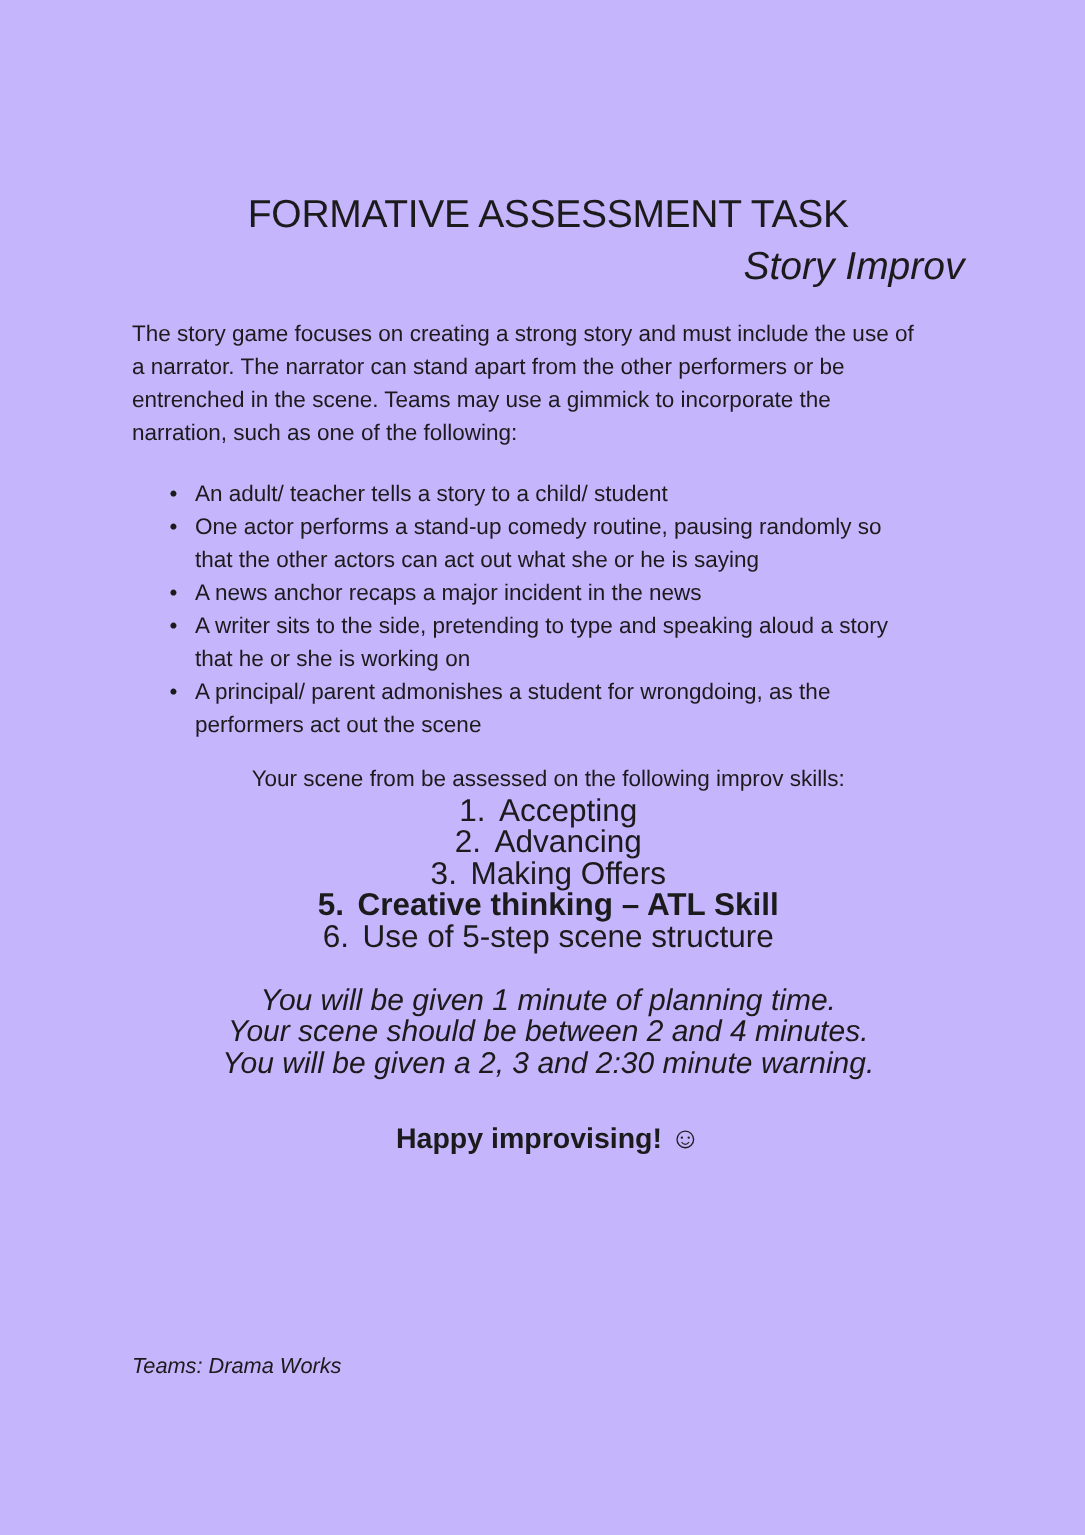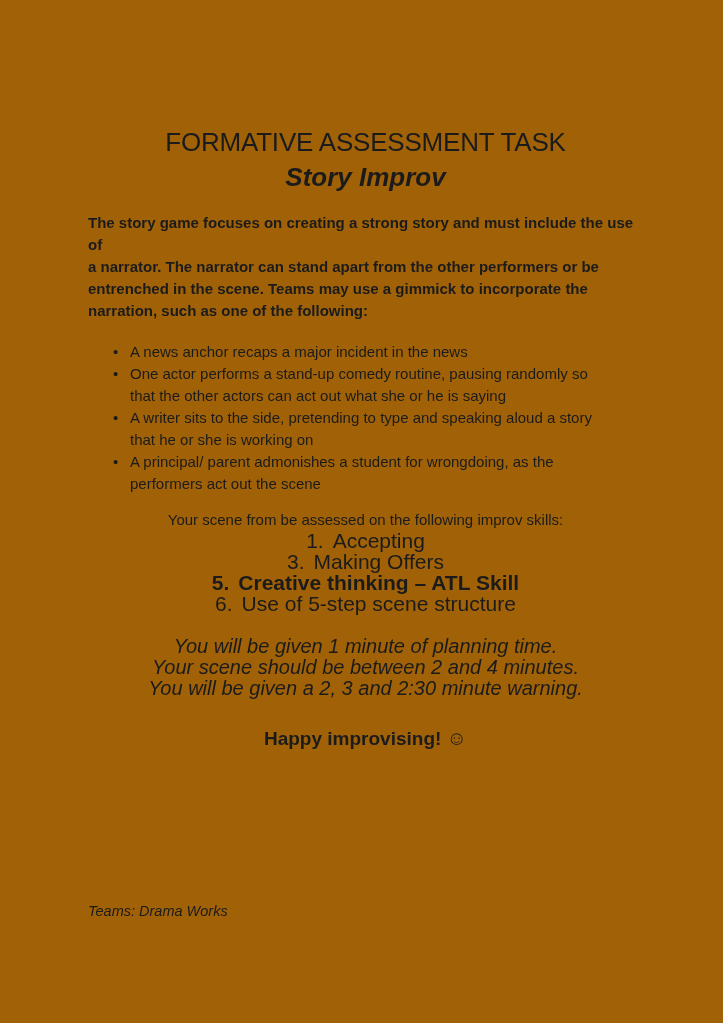--- a/index.html
+++ b/index.html
@@ -4,51 +4,50 @@
 <style>
   html, body {
     margin: 0;
     padding: 0;
     background: #ffffff;
   }
   .page {
     position: relative;
     width: 723px;
     height: 1023px;
-    background: #a16207;
+    background: #c4b5fd;
     font-family: "Liberation Sans", sans-serif;
     color: #1b1b1b;
     overflow: hidden;
     box-sizing: border-box;
   }
   .doc {
     padding: 126px 80px 0 88px;
     box-sizing: border-box;
   }
   .title {
     text-align: center;
     font-size: 26px;
     line-height: 33px;
     letter-spacing: -0.2px;
     font-weight: 400;
     white-space: nowrap;
   }
   .subtitle {
-    text-align: center;
+    text-align: right;
     font-size: 26px;
     line-height: 36px;
     font-style: italic;
-    font-weight: 700;
+    font-weight: 400;
   }
   .intro {
     margin-top: 17px;
     font-size: 15px;
     line-height: 22px;
     white-space: pre-line;
-    font-weight: bold;
   }
   ul.gimmicks {
     list-style: none;
     margin: 19px 0 0 0;
     padding: 0;
   }
   ul.gimmicks li {
     position: relative;
     padding-left: 42px;
     font-size: 15px;
@@ -120,33 +119,35 @@
 
     <div class="title">FORMATIVE ASSESSMENT TASK</div>
     <div class="subtitle">Story Improv</div>
 
     <div class="intro">The story game focuses on creating a strong story and must include the use of
 a narrator. The narrator can stand apart from the other performers or be
 entrenched in the scene. Teams may use a gimmick to incorporate the
 narration, such as one of the following:</div>
 
     <ul class="gimmicks">
-      <li>A news anchor recaps a major incident in the news</li>
+      <li>An adult/ teacher tells a story to a child/ student</li>
       <li>One actor performs a stand-up comedy routine, pausing randomly so
 that the other actors can act out what she or he is saying</li>
+      <li>A news anchor recaps a major incident in the news</li>
       <li>A writer sits to the side, pretending to type and speaking aloud a story
 that he or she is working on</li>
       <li>A principal/ parent admonishes a student for wrongdoing, as the
 performers act out the scene</li>
     </ul>
 
     <div class="assess-heading">Your scene from be assessed on the following improv skills:</div>
 
     <ol class="skills">
       <li><span class="num">1.</span><span>Accepting</span></li>
+      <li><span class="num">2.</span><span>Advancing</span></li>
       <li><span class="num">3.</span><span>Making Offers</span></li>
       <li class="bold"><span class="num">5.</span><span>Creative thinking – ATL Skill</span></li>
       <li><span class="num">6.</span><span>Use of 5-step scene structure</span></li>
     </ol>
 
     <div class="timing">
       <div>You will be given 1 minute of planning time.</div>
       <div>Your scene should be between 2 and 4 minutes.</div>
       <div>You will be given a 2, 3 and 2:30 minute warning.</div>
     </div>

